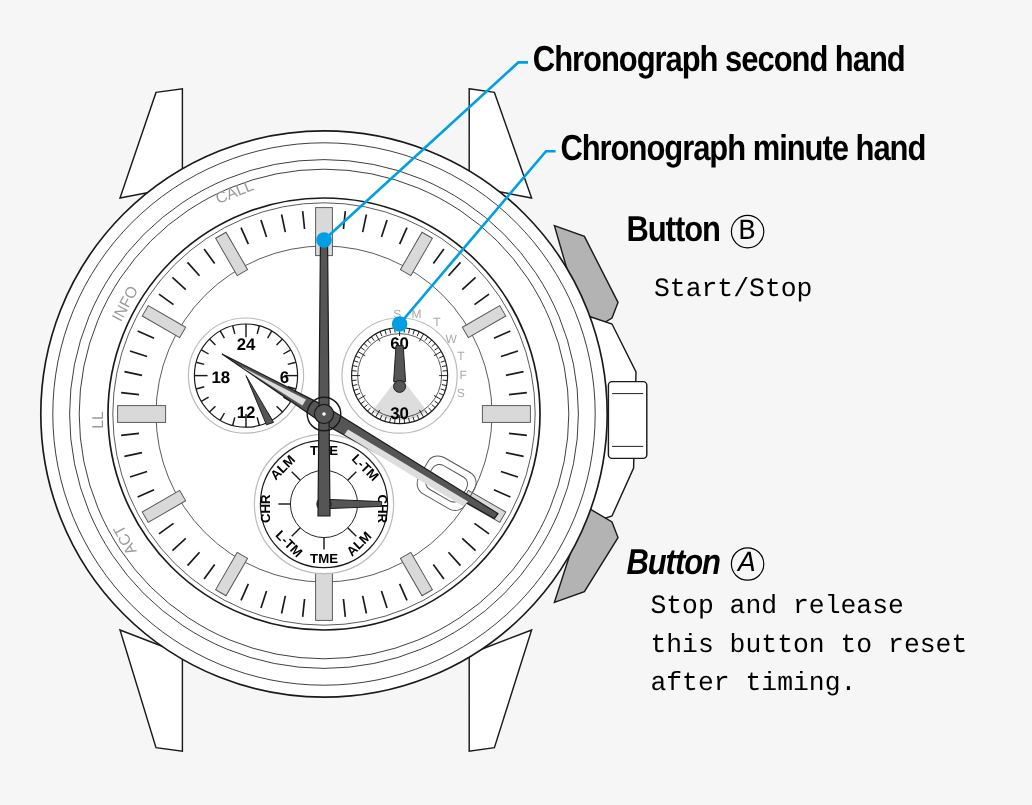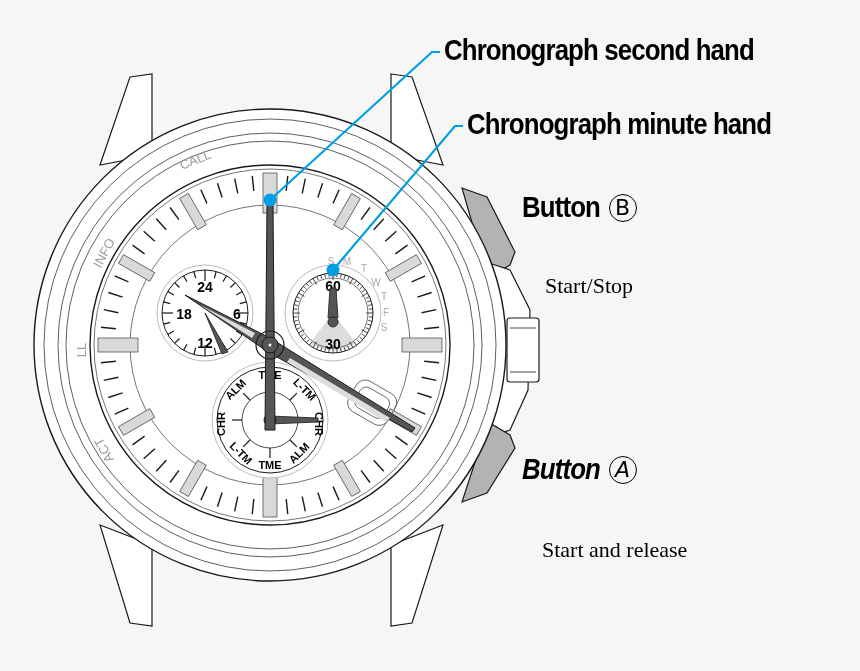--- a/index.html
+++ b/index.html
@@ -1,20 +1,20 @@
 <!DOCTYPE html>
 <html><head>
 <meta charset="utf-8">
 <style>
   html, body { margin: 0; padding: 0; }
   body { width: 860px; height: 671px; background: #f6f6f6; position: relative; overflow: hidden; font-family: "Liberation Sans", sans-serif; }
   svg.watch { position: absolute; left: 0; top: 0; }
   .label { position: absolute; color: #000; white-space: nowrap; }
   .title { font-family: "Liberation Sans", sans-serif; font-weight: bold; font-size: 30px; letter-spacing: -1px; transform: scaleX(0.86); transform-origin: left center; }
-  .sub { font-family: Liberation Serif, serif; font-size: 22px; line-height: 32px; margin-top: 44px; }
+  .sub { font-family: Liberation Mono, monospace; font-size: 22px; line-height: 32px; }
   .circ { display: inline-block; width: 26px; height: 26px; border: 1.5px solid #000; border-radius: 50%; font-weight: normal; font-size: 22px; line-height: 26px; text-align: center; vertical-align: 2px; margin-left: 8px; font-family: "DejaVu Sans", sans-serif; letter-spacing: 0; }
 </style>
 </head>
 <body>
 
 <svg class="watch" width="860" height="671" viewBox="0 0 860 671" xmlns="http://www.w3.org/2000/svg">
 
   <g fill="#fff" stroke="#1a1a1a" stroke-width="1.2">
     <path d="M130,77 L152,74 L152,155 L100,165 Z"></path>
     <path d="M391,74 L412,77 L443,165 L391,155 Z"></path>
@@ -289,23 +289,25 @@
     <polyline points="270,200 432,52 440,52"></polyline>
     <polyline points="333,270 455,126 463,126"></polyline>
   </g>
   <circle cx="270" cy="200" r="6.5" fill="#009fe3"></circle>
   <circle cx="333" cy="270" r="6.5" fill="#009fe3"></circle>
 </svg>
 
 <div class="label title" style="left:444px; top:33px;">Chronograph second hand</div>
 <div class="label title" style="left:467px; top:107px;">Chronograph minute hand</div>
 
-<div class="label" style="left:522px; top:190px;">
+<div class="label" style="left:522px; top:175px;">
   <span class="title" style="display:inline-block;">Button</span><span class="circ" style="margin-left:-4px;">B</span>
 </div>
 <div class="label sub" style="left:545px; top:226px;">Start/Stop</div>
 
 <div class="label" style="left:522px; top:452px;font-style:italic;">
   <span class="title" style="display:inline-block;">Button</span><span class="circ" style="margin-left:-4px;">A</span>
 </div>
 <div class="label sub" style="left:542px; top:490px;">
-  <div>Start and release</div>
+  <div>Stop and release</div>
+  <div>this button to reset</div>
+  <div>after timing.</div>
 </div>
 
 </body></html>

